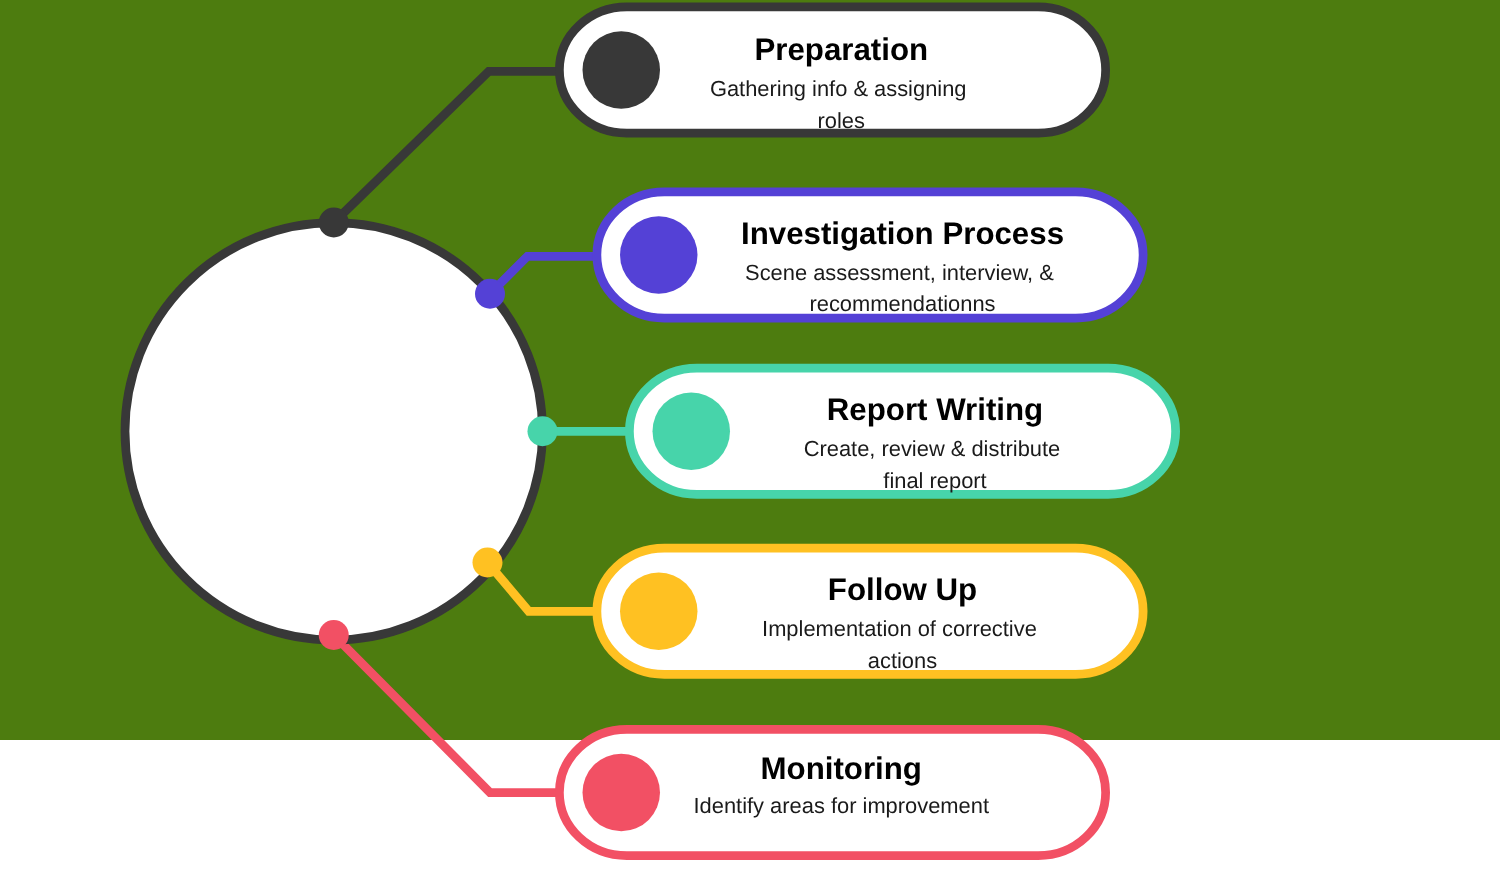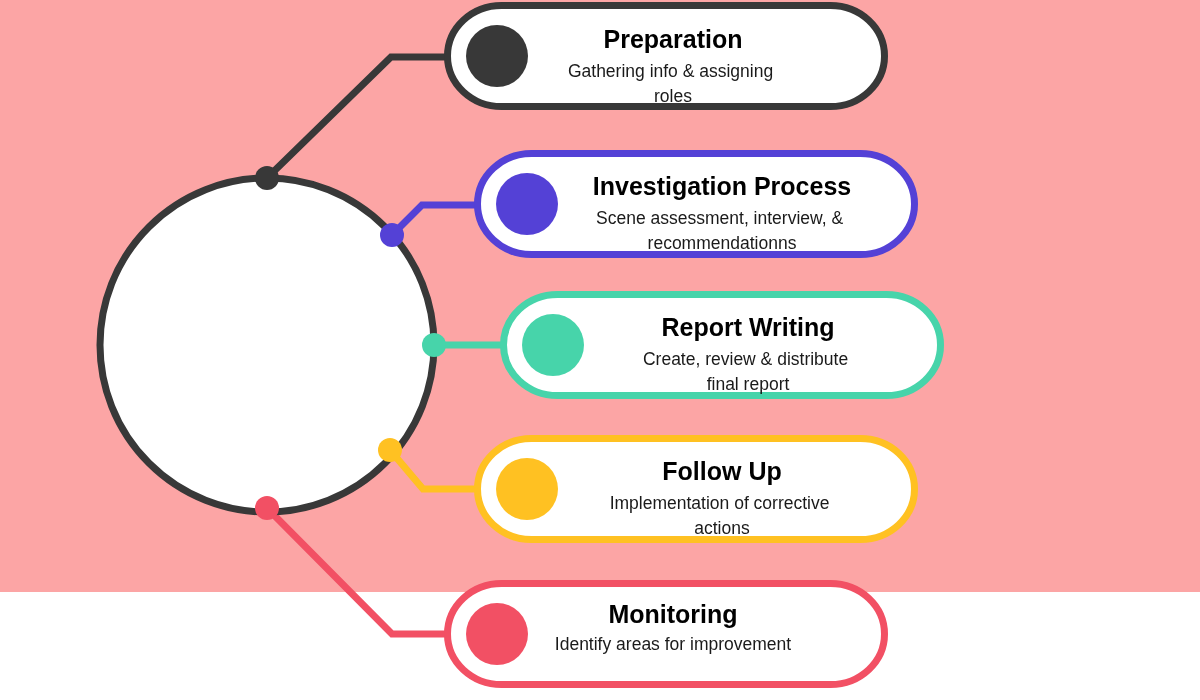--- a/index.html
+++ b/index.html
@@ -10,21 +10,21 @@
   body {
     width: 1200px;
     height: 700px;
     overflow: hidden;
     font-family: "Liberation Sans", sans-serif;
   }
   #diagram-root {
     position: relative;
     width: 1200px;
     height: 592px;
-    background: #fca5a5;
+    background: #4d7c0f;
   }
   svg.diagram-svg {
     position: absolute;
     top: 0;
     left: 0;
     width: 1200px;
     height: 700px;
   }
   .hub-label {
     font-family: "Liberation Sans", sans-serif;

